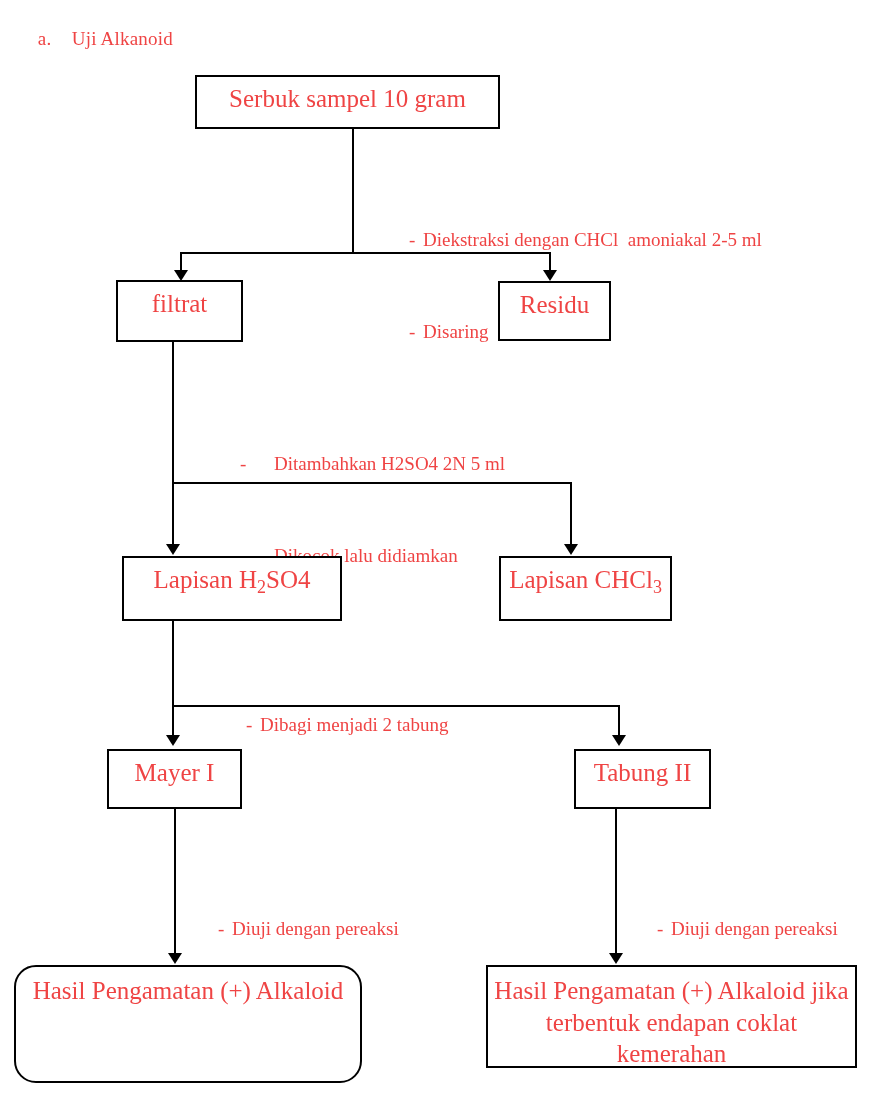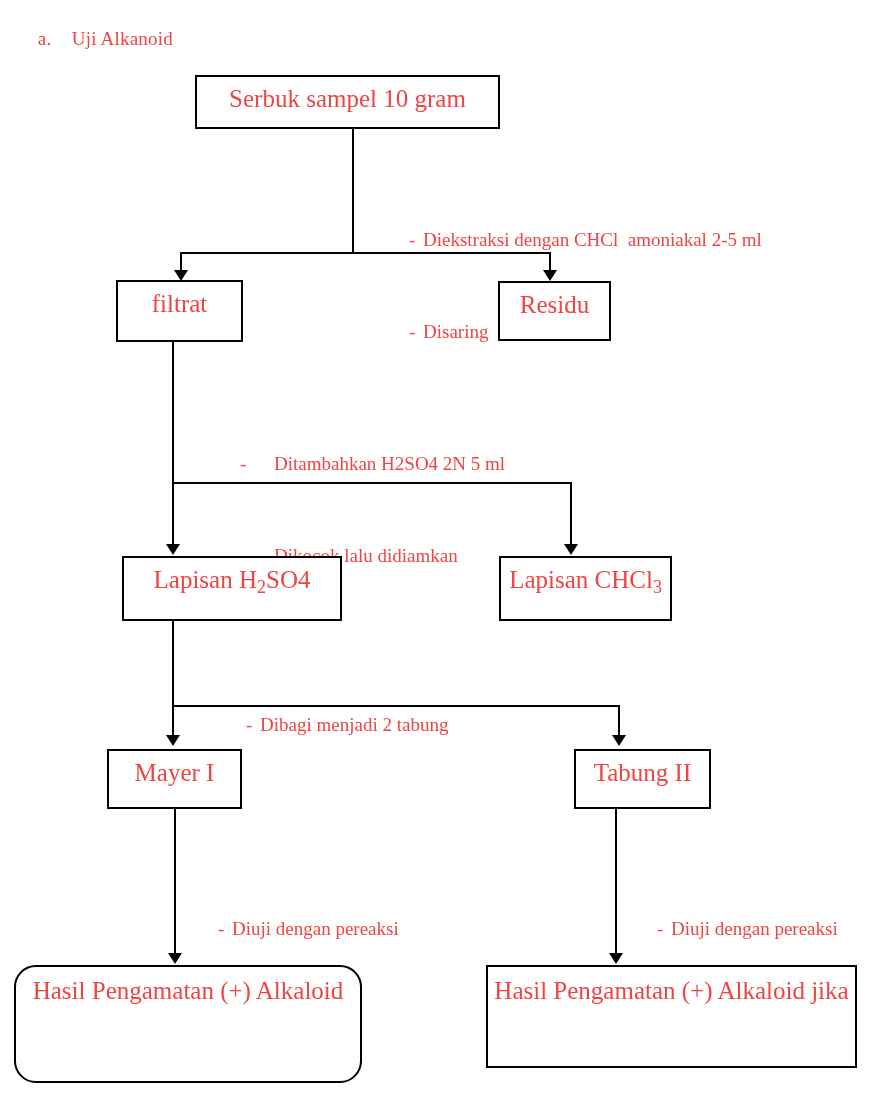--- a/index.html
+++ b/index.html
@@ -169,15 +169,16 @@
     <span class="row"><span class="dash">-</span><span>Diuji dengan pereaksi</span></span>
     <span class="cont">Dragendorff</span>
   </div>
 
   <div class="node twoline" style="left:14px; top:965px; width:348px; height:118px;border-radius:22px;">
     <span class="txt">Hasil Pengamatan (+) Alkaloid</span>
   </div>
 
   <div class="node twoline" style="left:438px; top:965px; width:371px; height:103px;margin-left:48px;">
     <span class="txt">Hasil Pengamatan (+) Alkaloid jika</span>
+    <span class="txt" style="padding-top:0;">terbentuk endapan coklat kemerahan</span>
   </div>
 
 </div>
 
 </body></html>

